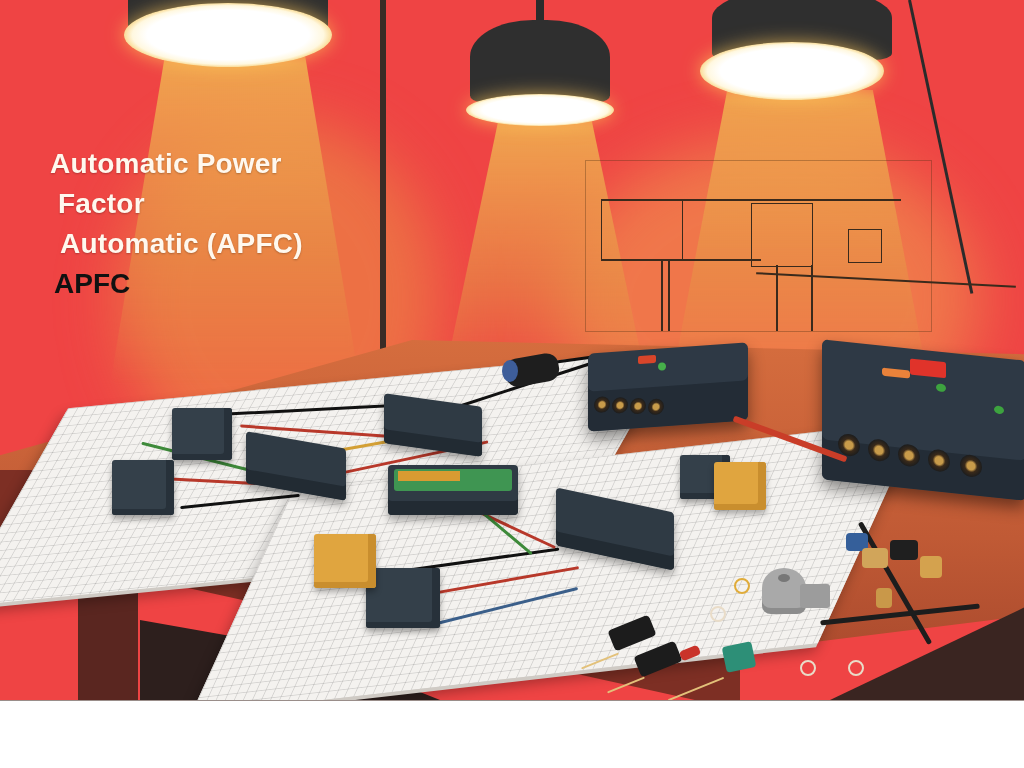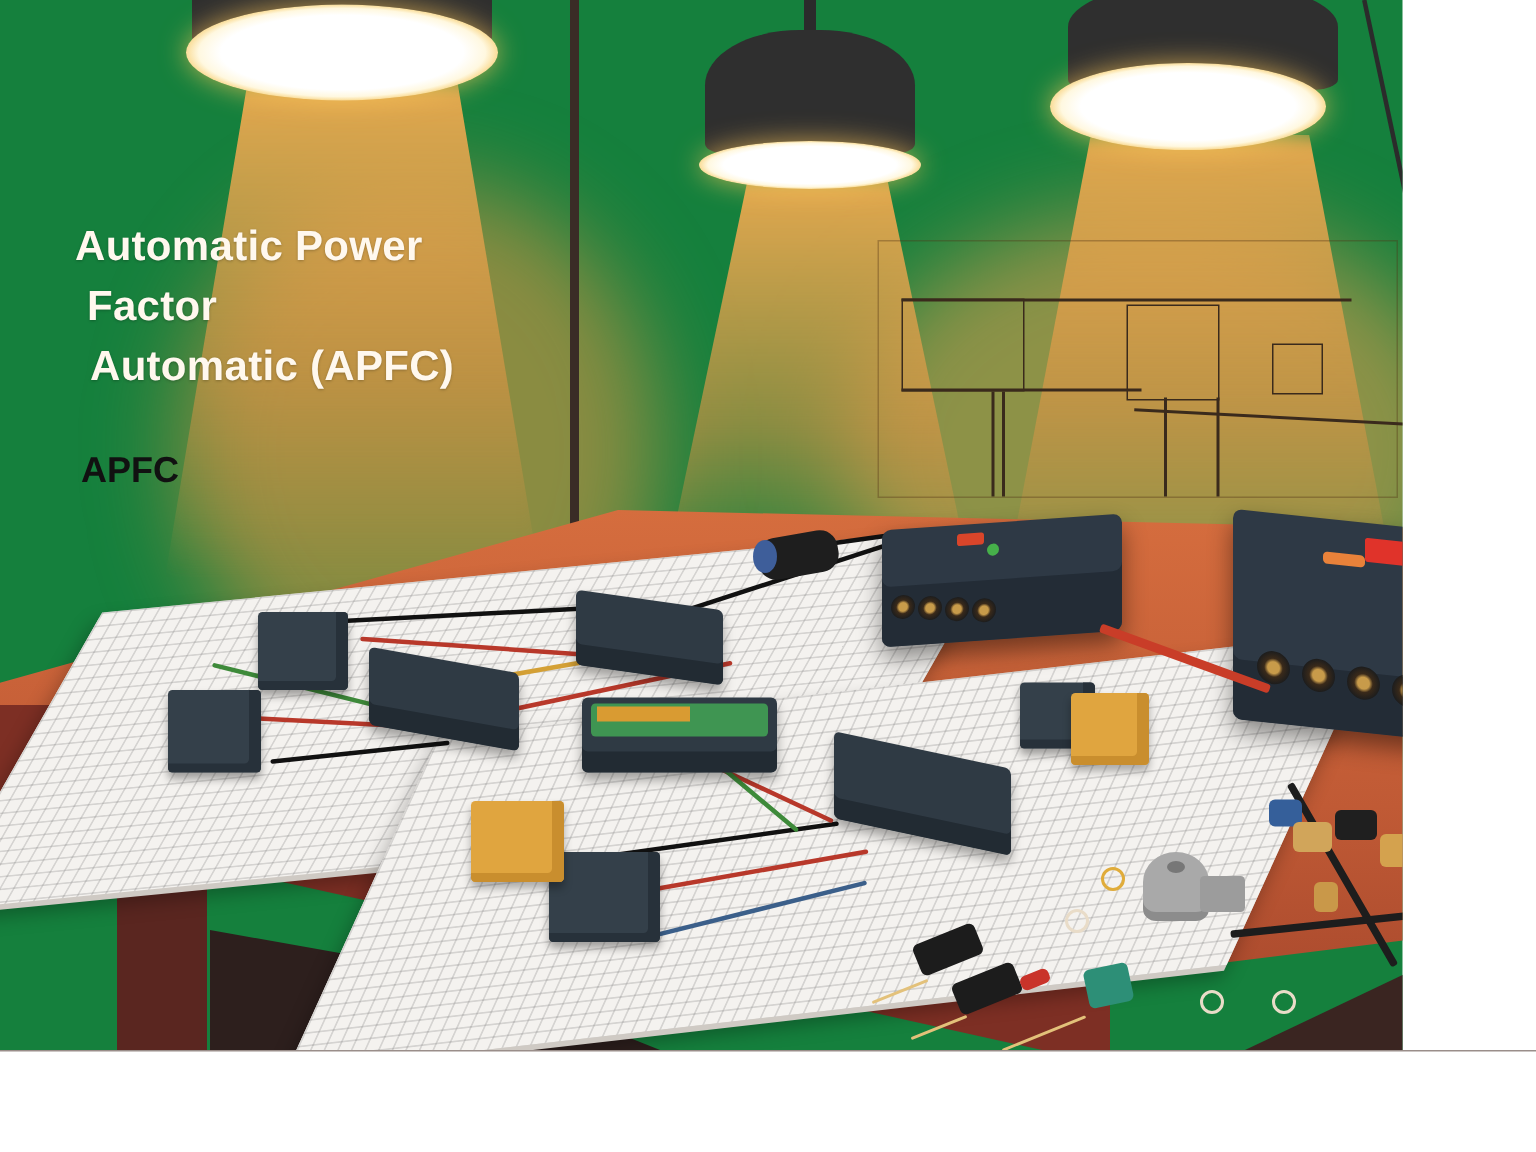--- a/index.html
+++ b/index.html
@@ -1,31 +1,31 @@
 <!DOCTYPE html>
 <html><head>
 <meta charset="utf-8">
 <style>
   html,body{margin:0;padding:0;}
   body{width:1024px;height:768px;background:#ffffff;position:relative;overflow:hidden;font-family:"Liberation Sans",sans-serif;}
-  .scene{position:absolute;left:0;top:0;width:935px;height:700px;overflow:hidden;background:#15803d;}
+  .scene{position:absolute;left:0;top:0;width:1024px;height:700px;overflow:hidden;background:#ef4444;}
   .wall-glow{position:absolute;border-radius:50%;filter:blur(30px);}
   .beam{position:absolute;background:linear-gradient(to bottom,rgba(240,170,80,0.95),rgba(230,150,70,0.55) 60%,rgba(200,110,60,0));filter:blur(6px);}
   .lamp-shade{position:absolute;background:#2f2f2f;border-radius:40% 40% 10% 10%;}
   .lamp-rim{position:absolute;border-radius:50%;background:radial-gradient(ellipse at center,#ffffff 55%,#fff8e0 65%,#f4b93a 78%,#e7a52a 100%);box-shadow:0 0 18px rgba(255,200,90,.7);}
   .cord{position:absolute;background:#2b2b2b;}
   .table-top{position:absolute;}
   .board{position:absolute;background-color:#f4f2ef;background-image:linear-gradient(rgba(120,120,120,.25) 1px,transparent 1px),linear-gradient(90deg,rgba(120,120,120,.25) 1px,transparent 1px);background-size:9px 9px;box-shadow:0 4px 0 #cfcac4,0 8px 12px rgba(0,0,0,.3);}
   .relay{position:absolute;background:#34404a;border-radius:3px;box-shadow:inset -8px -6px 0 #27313a,0 4px 6px rgba(0,0,0,.35);}
   .module{position:absolute;background:#2f3a44;border-radius:4px;box-shadow:inset 0 -14px 0 #222b33,0 5px 8px rgba(0,0,0,.35);}
   .wire{position:absolute;height:3px;border-radius:2px;}
   .controller{position:absolute;background:#2e3945;border-radius:6px;box-shadow:inset 0 -40px 0 #232c36,0 8px 16px rgba(0,0,0,.45);}
   .terminal{position:absolute;width:22px;height:22px;border-radius:50%;background:radial-gradient(circle,#c89b4a 25%,#3a2a1a 40%,#1d1d1d 70%);}
   .title-line{position:absolute;color:#fff8ee;font-weight:bold;font-size:28px;letter-spacing:0.2px;text-shadow:0 1px 2px rgba(0,0,0,.25);white-space:nowrap;}
-  .title-dark{position:absolute;color:#111;font-weight:bold;font-size:24px;white-space:nowrap;margin-top:32px;}
+  .title-dark{position:absolute;color:#111;font-weight:bold;font-size:28px;white-space:nowrap;}
   .schematic{position:absolute;left:585px;top:160px;width:345px;height:170px;border:1px solid rgba(80,50,20,.35);}
   .sch-line{position:absolute;background:#3a2a1c;}
   .sch-box{position:absolute;border:1.5px solid #3a2a1c;}
   .washer{position:absolute;width:12px;height:12px;border-radius:50%;border:2px solid #e9dcc8;}
   .connector{position:absolute;border-radius:4px;}
 </style>
 </head>
 <body>
 
 <div class="scene">

